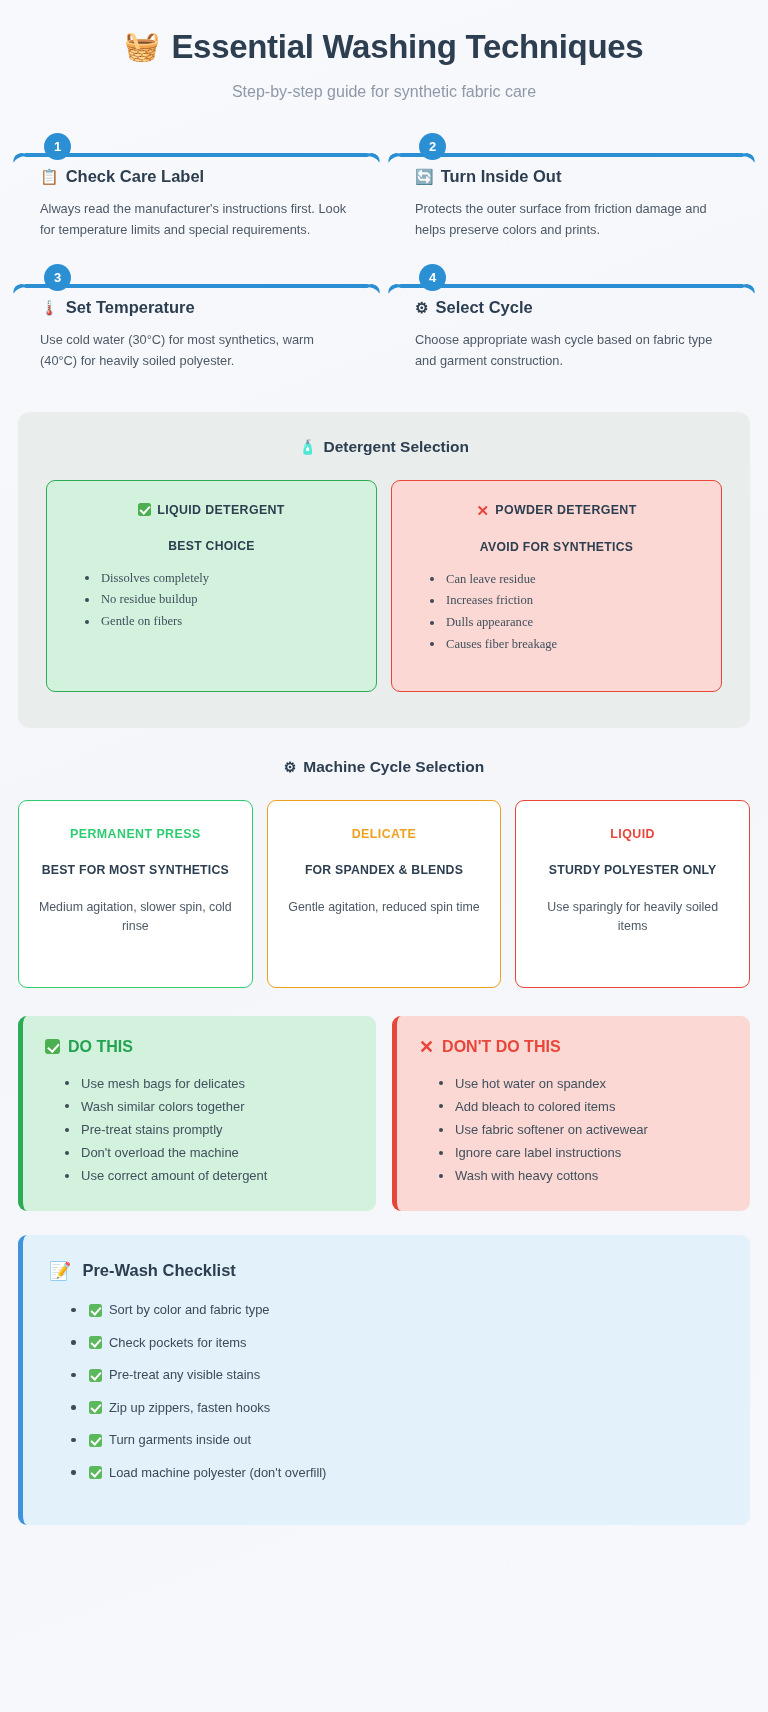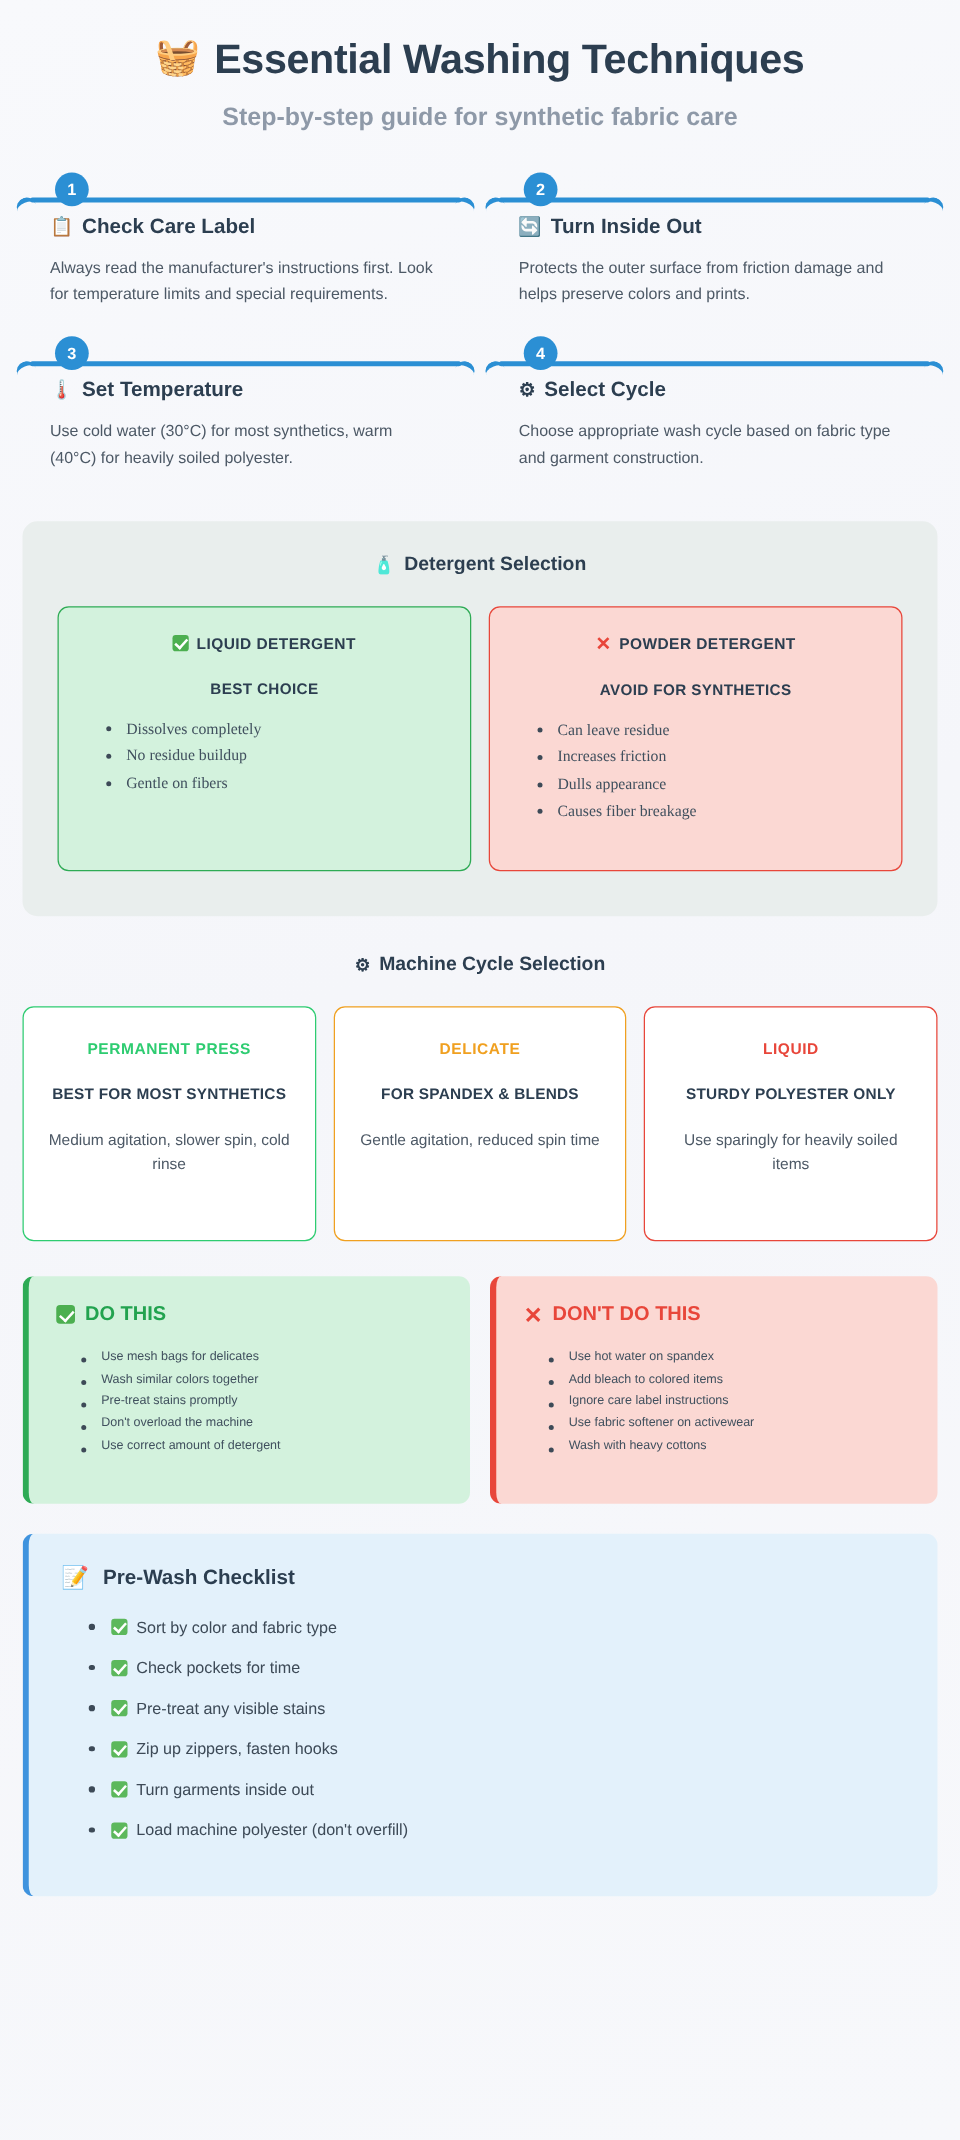--- a/index.html
+++ b/index.html
@@ -24,23 +24,23 @@
     letter-spacing: -0.3px;
     line-height: 1.15;
     display: flex;
     align-items: center;
     justify-content: center;
     gap: 11px;
   }
   .basket-icon { font-size: 29px; line-height: 1; }
   .header-subtitle {
     margin-top: 17px;
-    font-size: 20px;
+    font-size: 16px;
     color: #8e99a8;
-    font-weight: bold;
+    font-weight: normal;
   }
 
   
   .steps-grid {
     display: grid;
     grid-template-columns: 1fr 1fr;
     column-gap: 26px;
     row-gap: 20px;
     margin-top: 26px;
     padding: 0 4px;
@@ -282,21 +282,21 @@
     transform: rotate(42deg);
   }
   .dd-title .mark-x {
     color: #e8463a;
     font-size: 18px;
     line-height: 1;
     font-weight: bold;
   }
   .dd-list { list-style: none; padding-left: 20px; }
   .dd-list li {
-    font-size: 10px;
+    font-size: 13px;
     line-height: 1.78;
     color: #40505e;
     position: relative;
     padding-left: 16px;
   }
   .dd-list li::before {
     content: "";
     position: absolute;
     left: 0; top: 9.5px;
     width: 4px; height: 4px;
@@ -511,41 +511,41 @@
     </div>
 
     <div class="dd-card dont">
       <div class="dd-title">
         <span class="mark-x">✕</span>
         <span>DON'T DO THIS</span>
       </div>
       <ul class="dd-list">
         <li>Use hot water on spandex</li>
         <li>Add bleach to colored items</li>
+        <li>Use fabric softener on activewear</li>
         <li>Ignore care label instructions</li>
-        <li>Use fabric softener on activewear</li>
         <li>Wash with heavy cottons</li>
       </ul>
     </div>
 
   </div>
 
   <div class="checklist-card">
     <div class="checklist-title">
       <span class="emoji">📝</span>
       <span>Pre-Wash Checklist</span>
     </div>
     <ul class="check-list">
       <li>
           <span class="check-box"></span>
           <span>Sort by color and fabric type</span>
         </li>
       <li>
           <span class="check-box"></span>
-          <span>Check pockets for time</span>
+          <span>Check pockets for items</span>
         </li>
       <li>
           <span class="check-box"></span>
           <span>Pre-treat any visible stains</span>
         </li>
       <li>
           <span class="check-box"></span>
           <span>Zip up zippers, fasten hooks</span>
         </li>
       <li>

